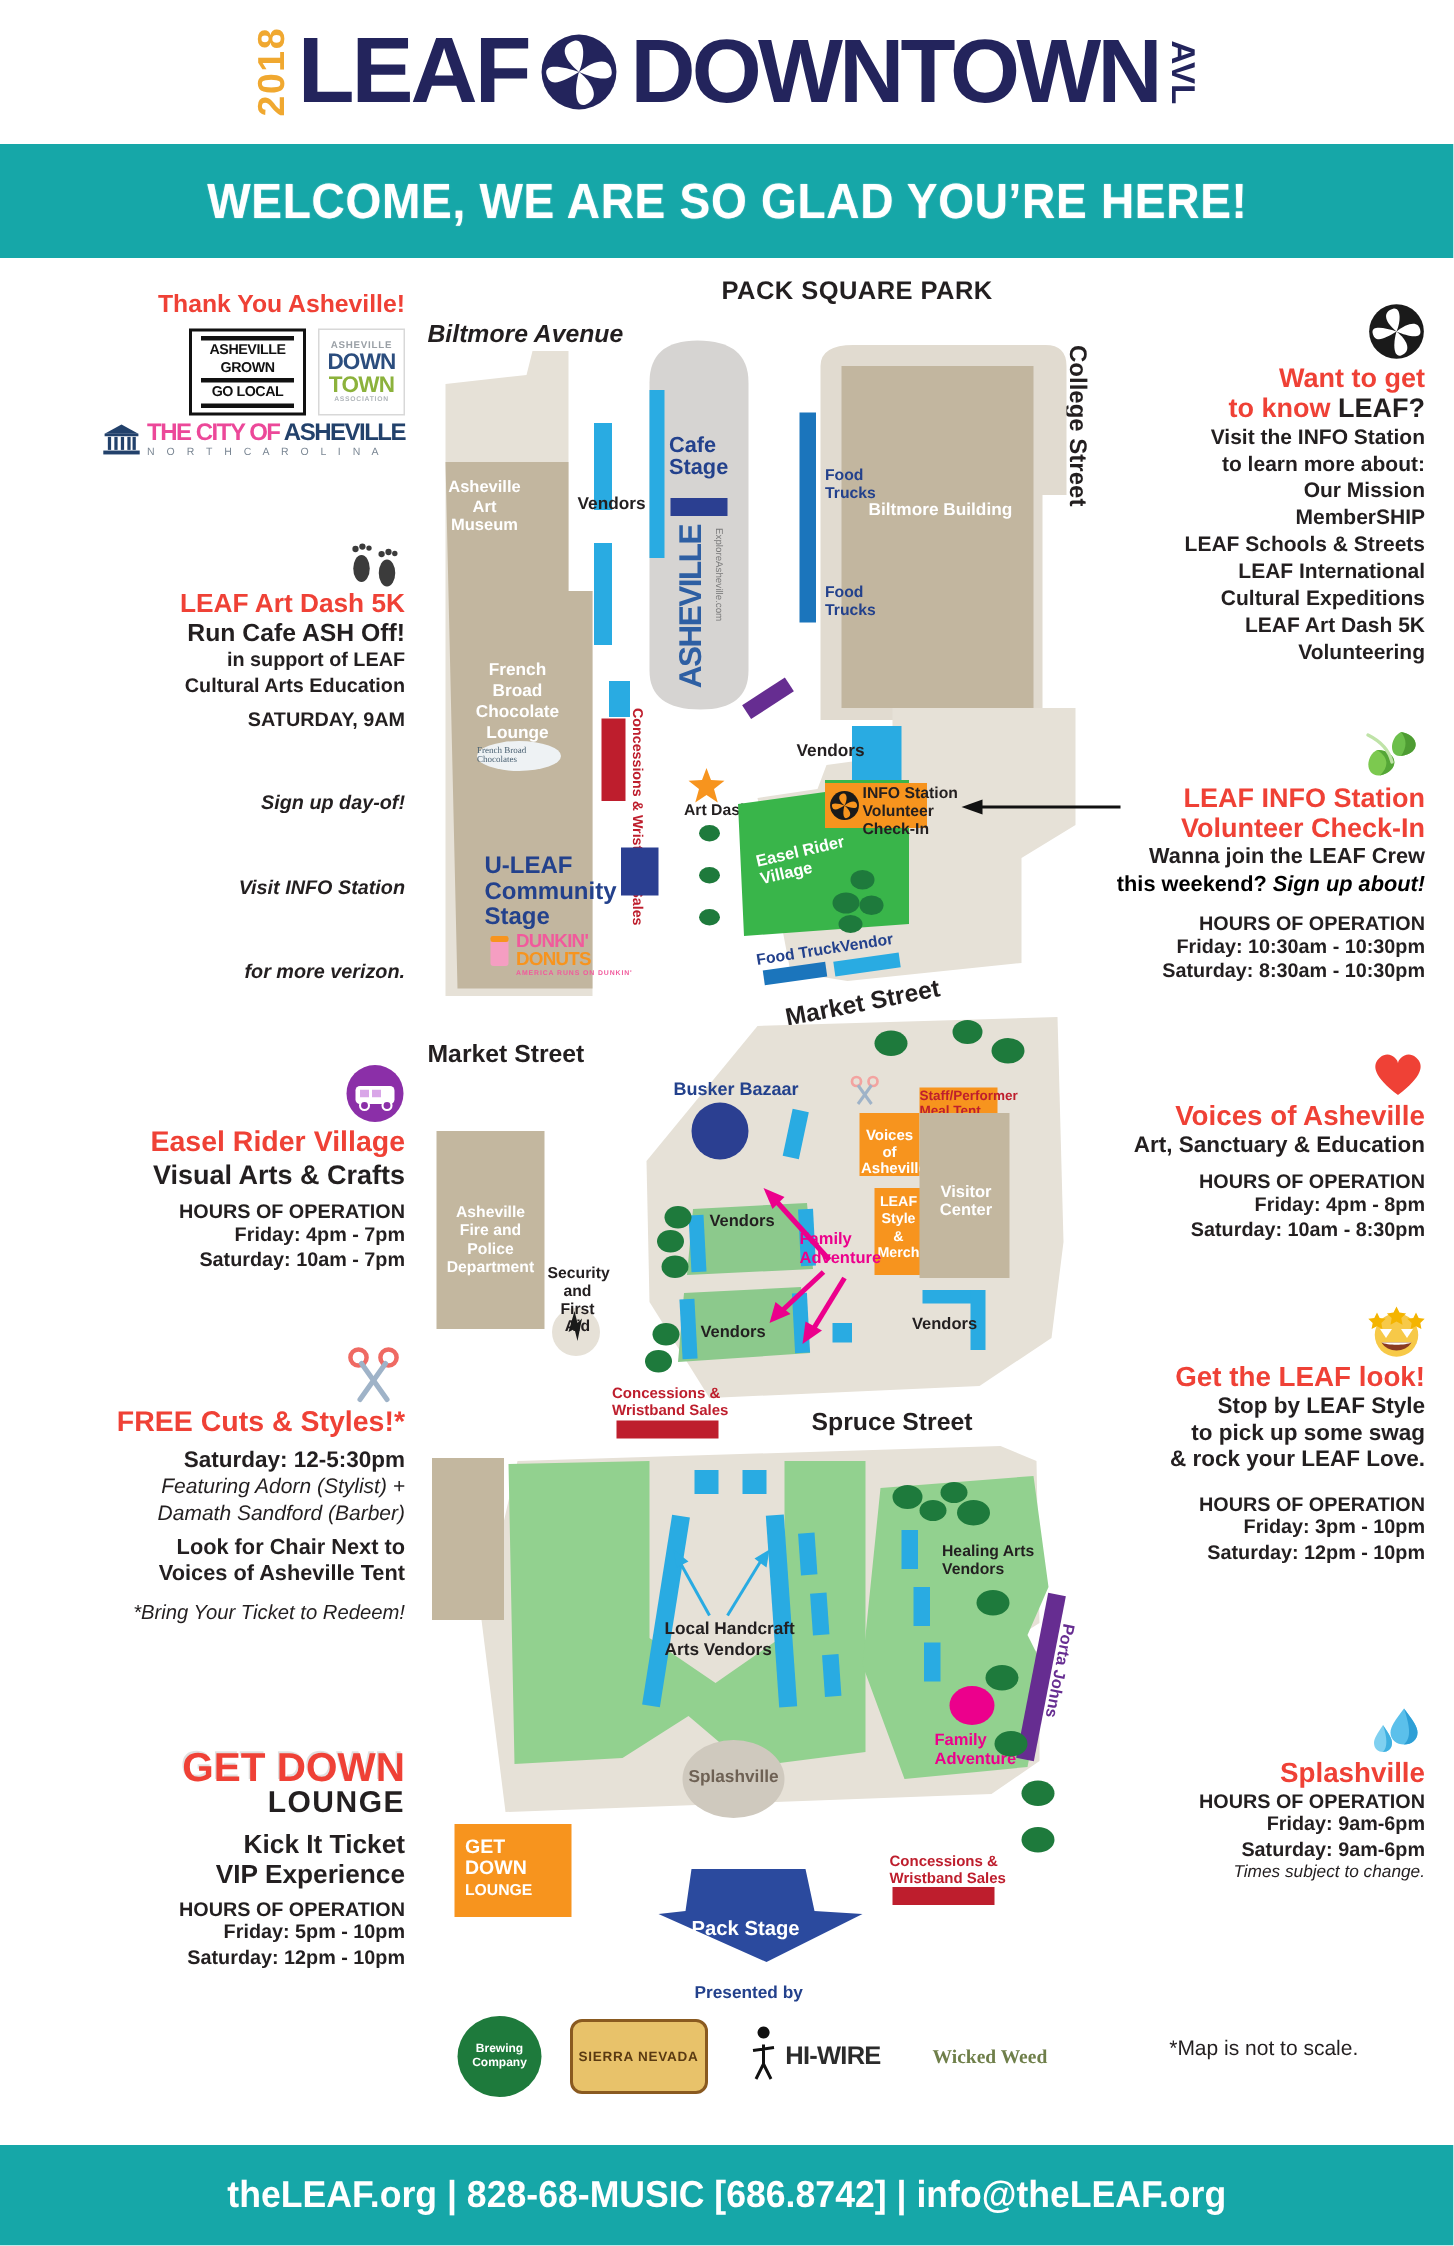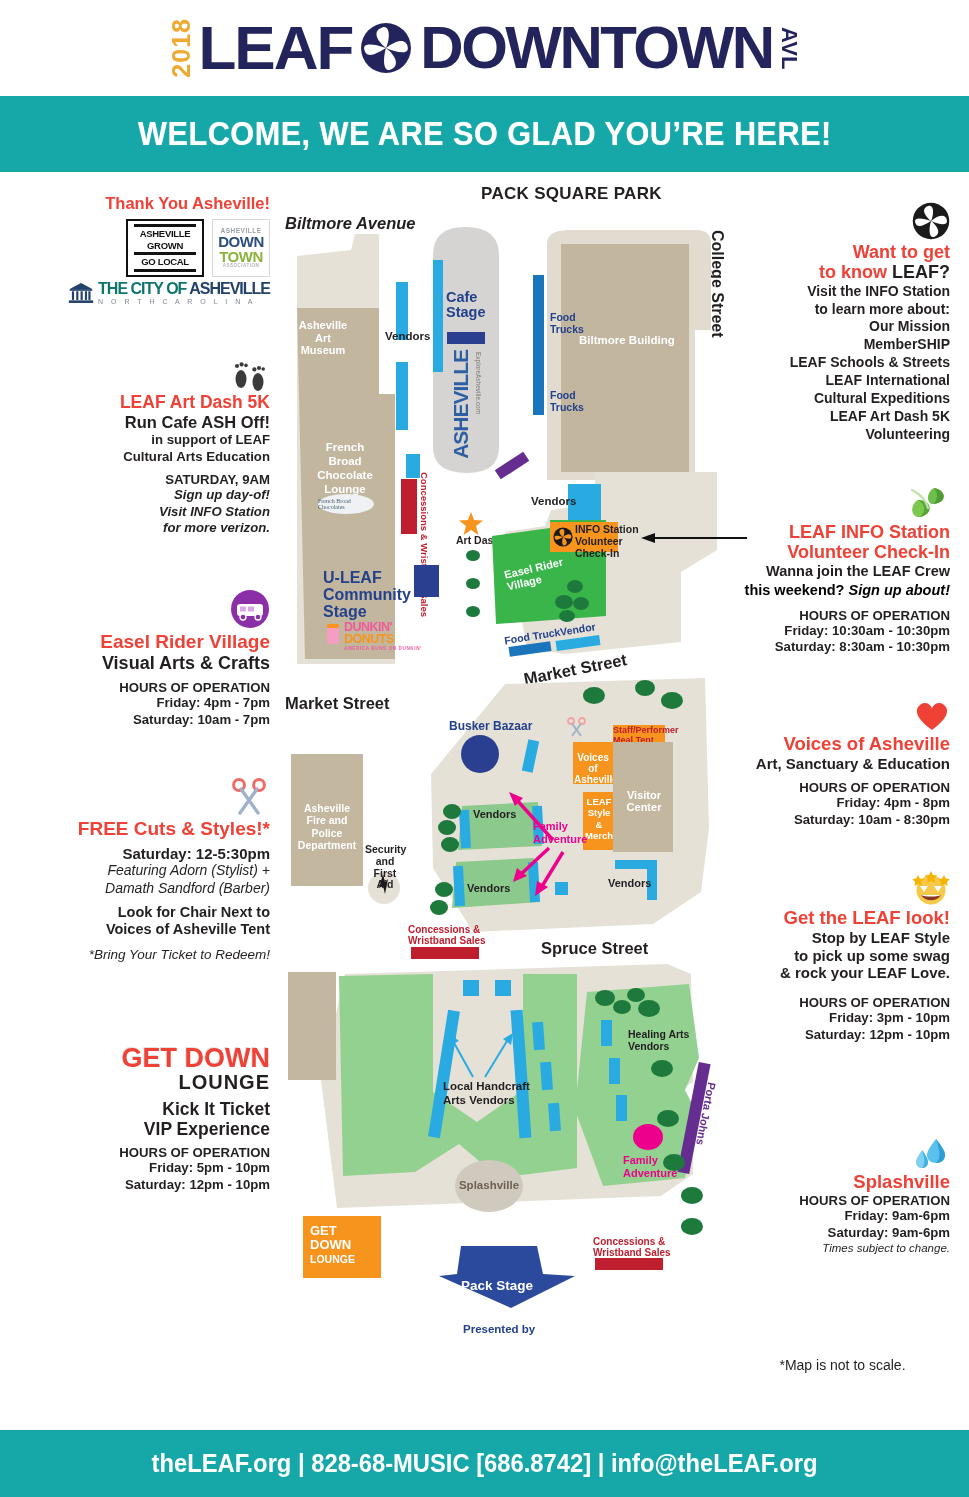--- a/index.html
+++ b/index.html
@@ -64,21 +64,21 @@
   
   .side { position:absolute; width:215px; }
   .side-left { left:55px; top:22px; text-align:right; }
   .side-right { left:735px; top:30px; text-align:right; }
   .blk { margin-bottom:8px; }
   .thank-you { color:#ef4136; font-weight:bold; font-size:16.5px; margin-bottom:6px;}
   .hdr-red { color:#ef4136; font-weight:bold; font-size:17.5px; line-height:1.13; }
   .hdr-red-lg { color:#ef4136; font-weight:bold; font-size:19px; line-height:1.13; }
   .sub-bold { color:#231f20; font-weight:bold; font-size:16.5px; line-height:1.16;}
   .body-bold { color:#231f20; font-weight:bold; font-size:13.2px; line-height:1.28;}
-  .body-ital { color:#231f20; font-style:italic; font-weight:bold; font-size:13.2px; line-height:1.28;}
+  .body-ital { color:#231f20; font-style:italic; font-weight:bold; font-size:13.2px; line-height:1.28;margin-top:40px;}
   .body-ital-lt { color:#231f20; font-style:italic; font-size:13.2px; line-height:1.28;}
   .hours-hdr { color:#231f20; font-weight:bold; font-size:13.2px; letter-spacing:0px;}
   .sm-note { color:#231f20; font-style:italic; font-size:11.5px;}
   .icon-wrap { display:flex; justify-content:flex-end; margin-bottom:2px; }
 
   
   .logo-strip { display:flex; justify-content:flex-end; align-items:flex-start; gap:8px; margin-bottom:4px;}
   .lg-agl {
     width:78px; height:58px; border:2px solid #111; background:#fff;
     display:flex; flex-direction:column; align-items:center; justify-content:center;
@@ -91,21 +91,21 @@
     line-height:1;
   }
   .lg-adt .t1 { font-size:6.5px; font-weight:bold; color:#9aa0a6; letter-spacing:0.5px;}
   .lg-adt .t2 { font-size:15px; font-weight:bold; color:#2b4d7e; letter-spacing:-0.5px;}
   .lg-adt .t3 { font-size:15px; font-weight:bold; color:#8cb23c; letter-spacing:-0.5px;}
   .lg-adt .t4 { font-size:4.5px; font-weight:bold; color:#b0b5ba; letter-spacing:0.5px;}
   .lg-coa { display:flex; align-items:center; justify-content:flex-end; gap:4px; margin-bottom:2px;}
   .lg-coa .bldg { width:26px; height:22px; }
   .lg-coa .words { line-height:1; text-align:left; }
   .lg-coa .w1 { font-size:16px; font-weight:bold; letter-spacing:-1px;}
-  .lg-coa .w1 .lt { color:#0f766e; }
+  .lg-coa .w1 .lt { color:#ec4899; }
   .lg-coa .w1 .dk { color:#22416b; }
   .lg-coa .w2 { font-size:7px; letter-spacing:3px; color:#7b8794; margin-top:1px;}
 
   .lg-gingers { text-align:right; margin-bottom:10px; }
   .lg-gingers .g1 { font-family:"Liberation Serif", serif; font-size:30px; letter-spacing:1px; color:#1a1a1a; line-height:1;}
   .lg-gingers .g2 { font-family:"Liberation Serif", serif; font-size:11px; letter-spacing:4px; color:#4a4a4a; }
   .lg-gingers .g3 { font-size:4.5px; letter-spacing:2px; color:#8a8a8a; }
   .lg-citymac { text-align:right; }
   .lg-citymac .c1 { font-size:33px; font-weight:bold; color:#1a1a1a; letter-spacing:-1.5px; line-height:1;}
   .lg-citymac .c2 { font-size:9px; color:#555; display:flex; align-items:center; justify-content:flex-end; gap:5px; margin-top:1px;}
@@ -669,19 +669,36 @@
 
     <svg class="shape" style="left:142px; top:1064px;" width="152" height="62">
       <path d="M36 0 L 112 0 L 118 28 L 150 30 L 86 62 L 14 30 L 32 28 Z" fill="#2b4a9e"></path>
     </svg>
     <div class="map-lbl-w" style="left:178px; top:1096px; font-size:13.5px;">Pack Stage</div>
     <div class="map-lbl-b" style="left:180px; top:1141px; font-size:11.5px;">Presented by</div>
 
     <div class="map-lbl-r" style="left:310px; top:1054px; font-size:10px; line-height:1.1;">Concessions &amp;<br>Wristband Sales</div>
     <div class="shape red" style="left:312px; top:1076px; width:68px; height:12px;"></div>
 
+    <div class="shape" style="left:22px; top:1160px; width:402px; height:58px; display:flex; align-items:center; justify-content:space-between;">
+      <div style="width:56px;height:54px;border-radius:50%;background:#1e7a3c;display:flex;align-items:center;justify-content:center;text-align:center;">
+        <span style="color:#fff;font-size:8px;font-weight:bold;line-height:1.1;">Brewing Company</span>
+      </div>
+      <div style="width:92px;height:50px;background:#e8c26a;border:2px solid #8a5a20;border-radius:8px;display:flex;align-items:center;justify-content:center;">
+        <span style="color:#5a3a12;font-size:9px;font-weight:bold;letter-spacing:0.5px;">SIERRA NEVADA</span>
+      </div>
+      <div style="width:104px;height:44px;display:flex;align-items:center;justify-content:center;gap:4px;">
+        <svg width="22" height="34" viewBox="0 0 22 34">
+            <path d="M11 4 a3 3 0 1 1 .1 0 z M11 9 L11 22 M4 13 L18 11 M11 22 L6 32 M11 22 L16 32" stroke="#111" stroke-width="2" fill="#111"></path>
+          </svg>
+        <span style="font-size:17px;font-weight:bold;color:#2b2b2b;letter-spacing:-0.5px;">HI-WIRE</span>
+      </div>
+      <div style="width:94px;height:44px;display:flex;align-items:center;justify-content:center;">
+        <span style="font-size:13px;font-weight:bold;color:#6f7f4a;font-family:'Liberation Serif',serif;">Wicked Weed</span>
+      </div>
+    </div>
 
   </div>
 </div>
 
 <div class="footer">
   <div class="footer-text">theLEAF.org | 828-68-MUSIC [686.8742] | info@theLEAF.org</div>
 </div>
 
 </body></html>

